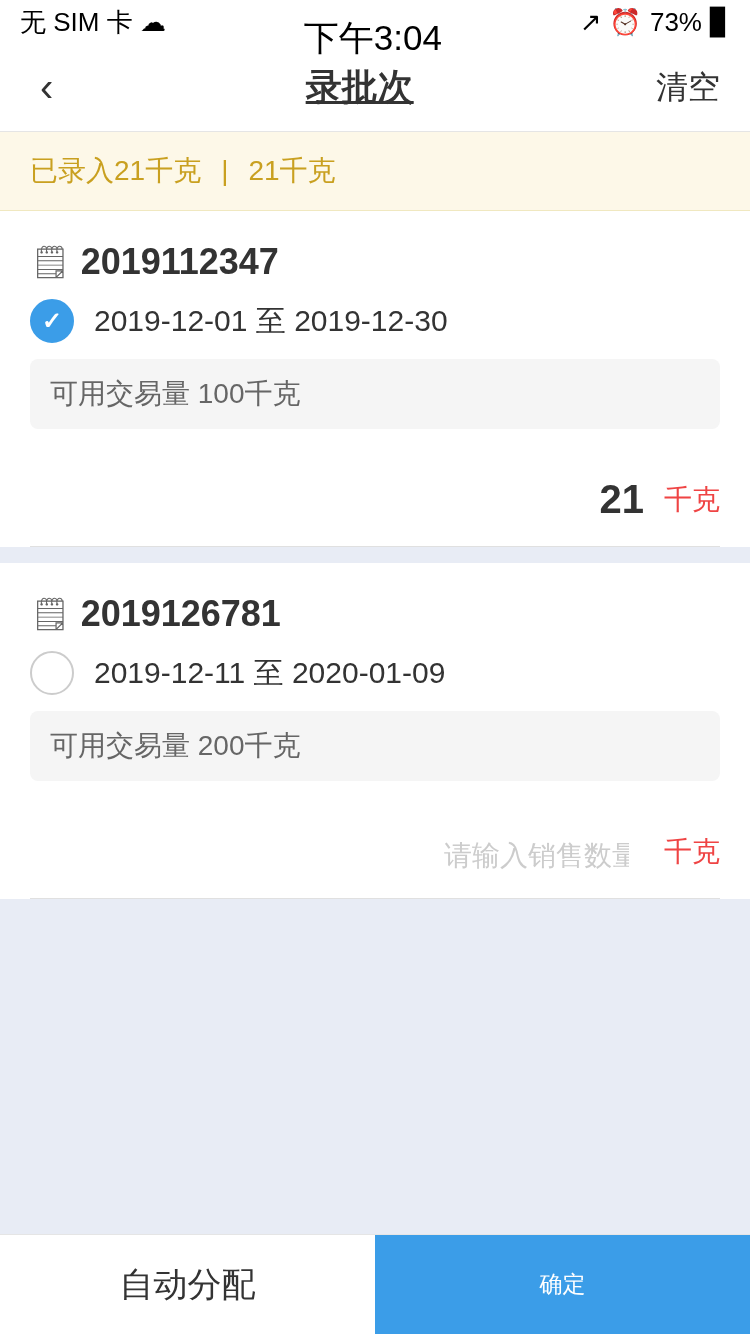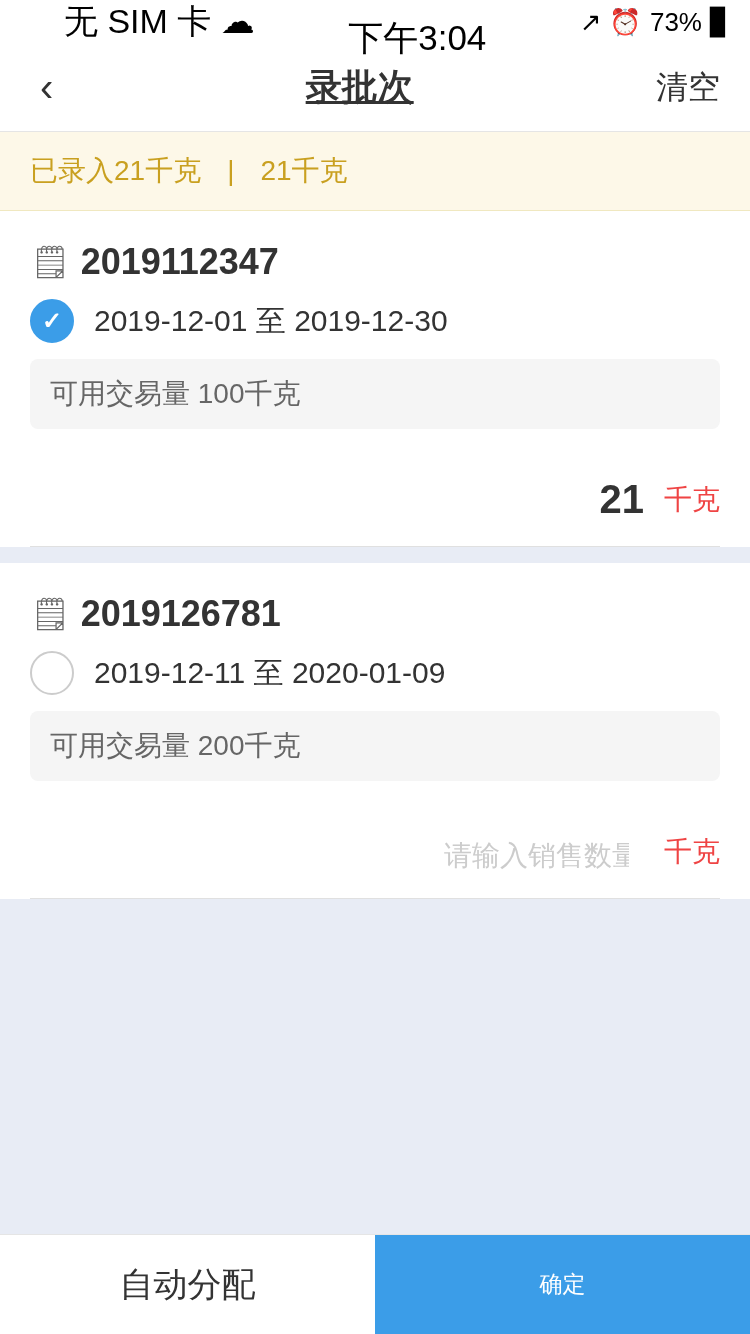--- a/index.html
+++ b/index.html
@@ -17,21 +17,21 @@
     .status-bar {
       height: 44px;
       background: #fff;
       display: flex;
       align-items: center;
       justify-content: space-between;
       padding: 0 20px;
       font-size: 28px;
       font-weight: 500;
     }
-    .status-left { display: flex; align-items: center; gap: 10px; font-size: 34px; margin-left: 44px; }
+    .status-left { display: flex; align-items: center; gap: 10px; font-size: 26px; }
     .status-center { font-size: 35px; font-weight: 400; margin-top: 32px; }
     .status-right { display: flex; align-items: center; gap: 8px; font-size: 26px; }
 
     
     .nav-bar {
       height: 88px;
       background: #fff;
       display: flex;
       align-items: center;
       justify-content: space-between;
@@ -55,21 +55,21 @@
       color: #333;
       cursor: pointer;
     }
 
     
     .summary-banner {
       background: #fdf8e8;
       padding: 20px 30px;
       display: flex;
       align-items: center;
-      gap: 26px;
+      gap: 20px;
       border-bottom: 1px solid #f0e8c0;
     }
     .summary-text {
       font-size: 28px;
       color: #c9a020;
       font-weight: 500;
     }
     .summary-divider {
       color: #c9a020;
       font-size: 28px;

